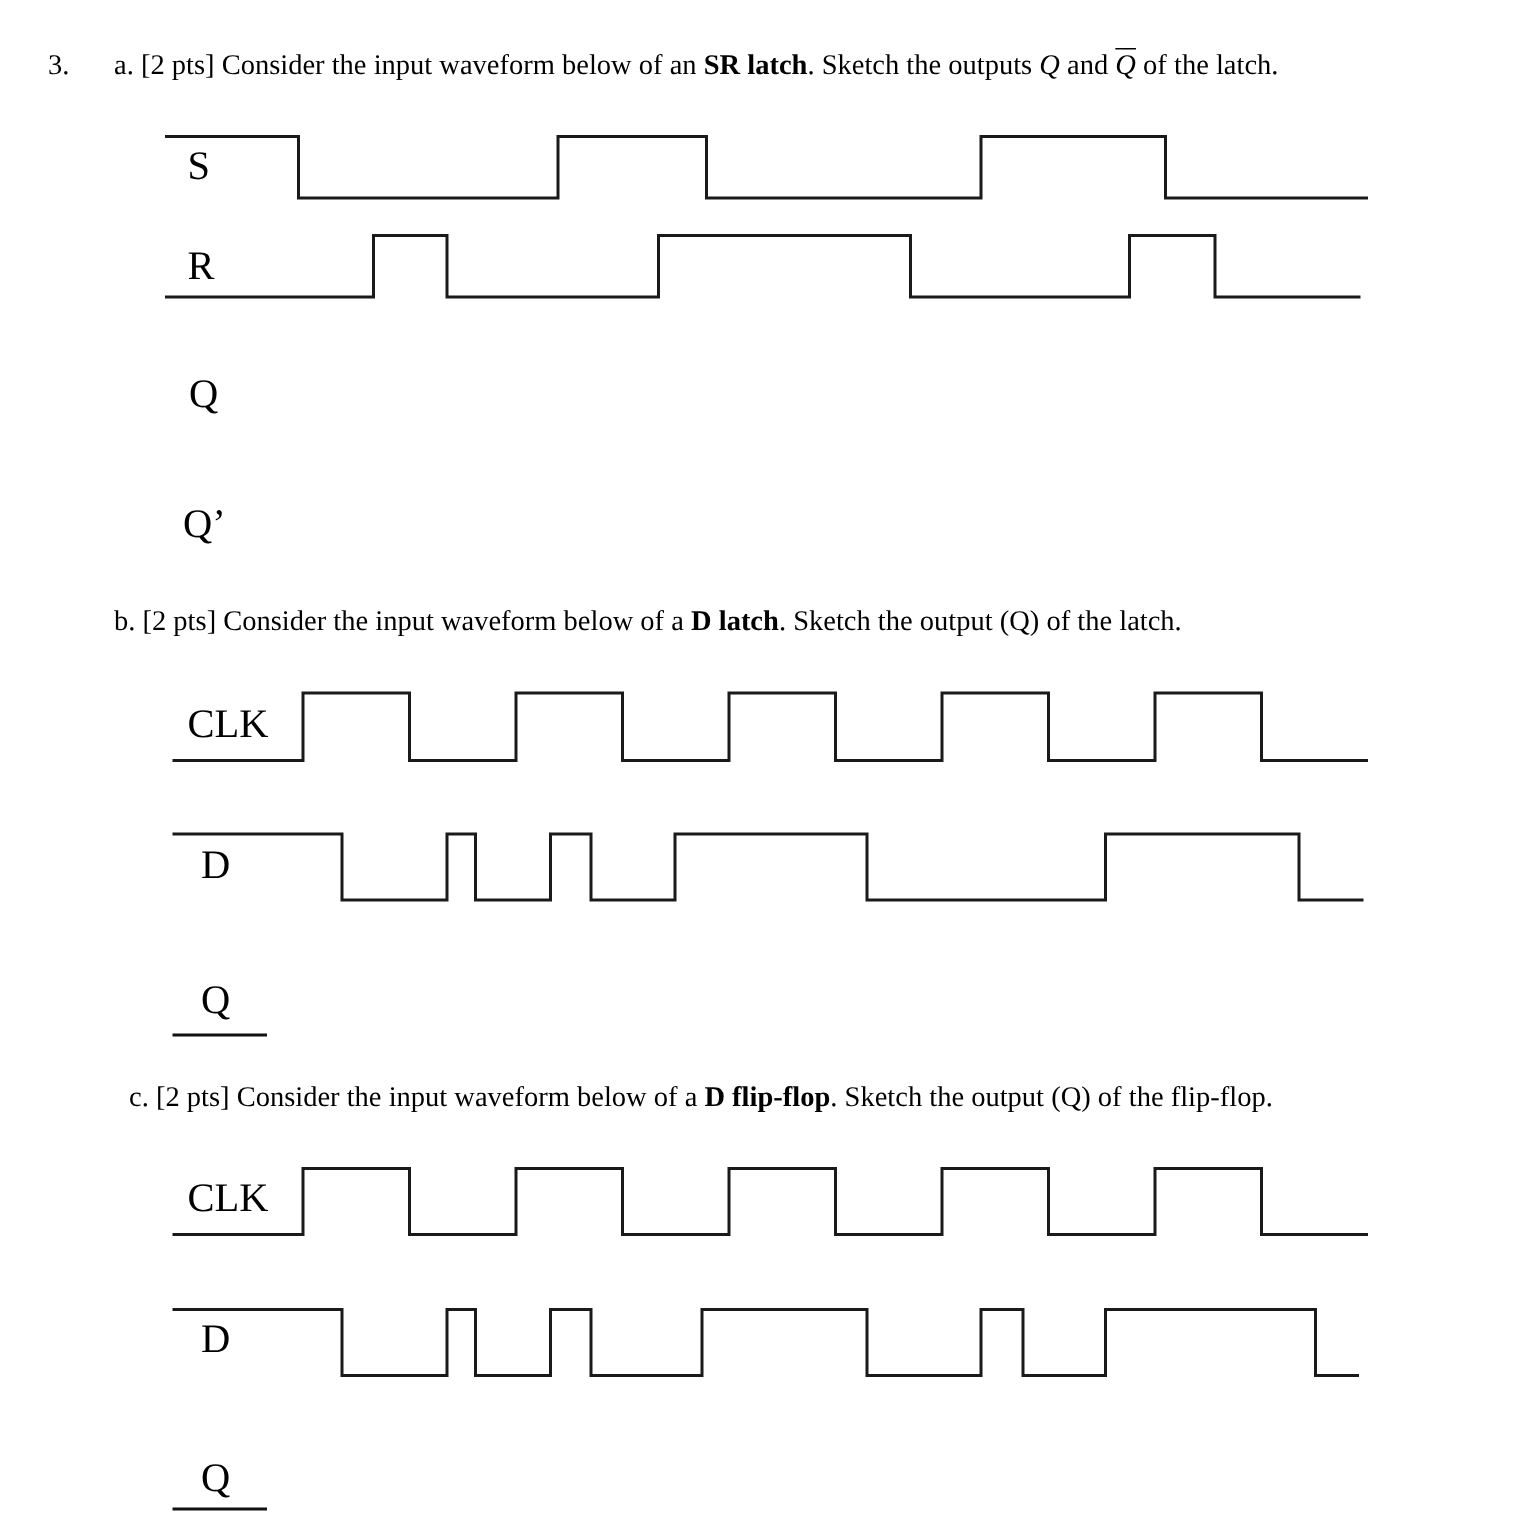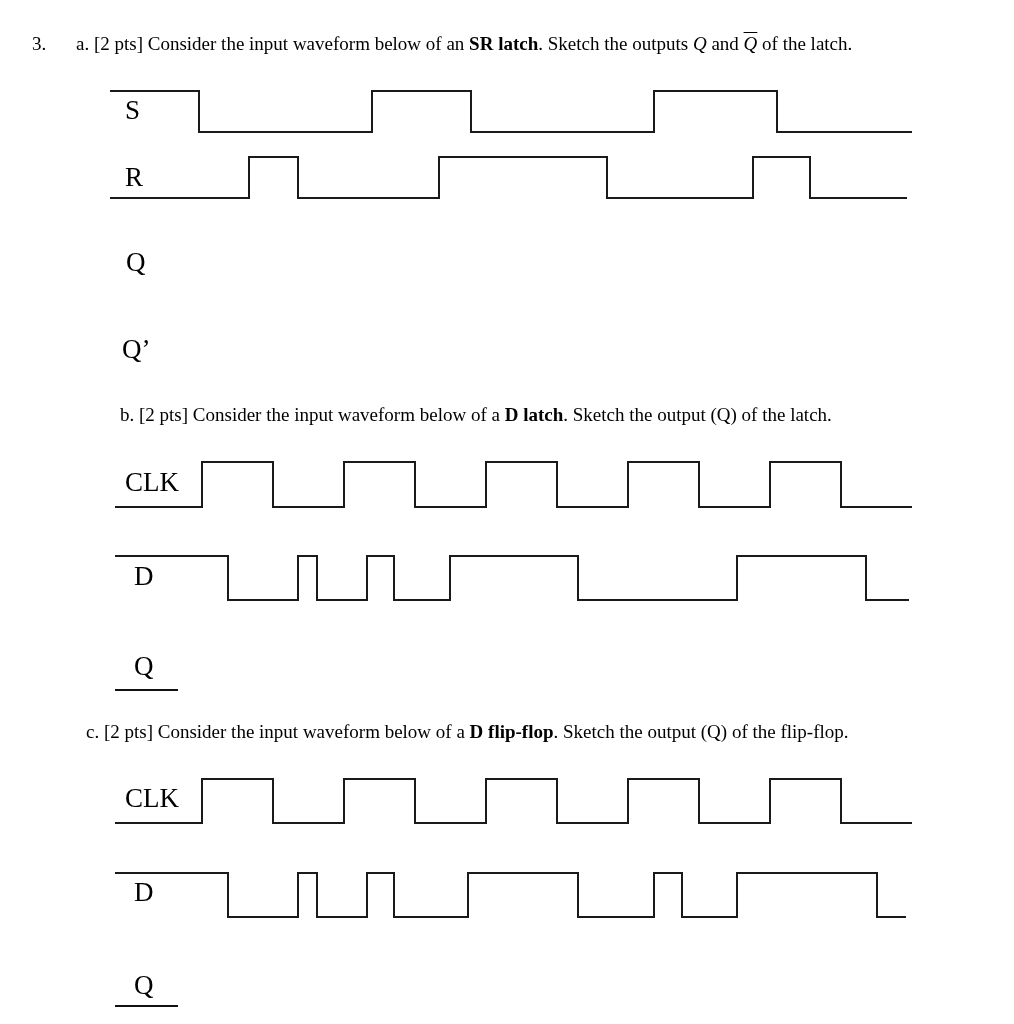--- a/index.html
+++ b/index.html
@@ -28,21 +28,21 @@
   <span>and</span>
   <span class="overbar">Q</span>
   <span>of the latch.</span>
 </div>
 
 <div class="lbl" style="left:125px; top:97px;">S</div>
 <div class="lbl" style="left:125px; top:164px;">R</div>
 <div class="lbl" style="left:126px; top:249px;">Q</div>
 <div class="lbl" style="left:122px; top:336px;">Q’</div>
 
-<div class="qline" style="left:76px; top:404px;margin-left:44px;">
+<div class="qline" style="left:76px; top:404px;">
   <span>b.</span>
   <span>[2 pts]</span>
   <span>Consider the input waveform below of a</span>
   <b>D latch</b><span>. Sketch the output (Q) of the latch.</span>
 </div>
 
 <div class="lbl" style="left:125px; top:469px;">CLK</div>
 <div class="lbl" style="left:134px; top:563px;">D</div>
 <div class="lbl" style="left:134px; top:653px;">Q</div>
 <div class="uline" style="left:115px; top:689px; width:63px;"></div>

